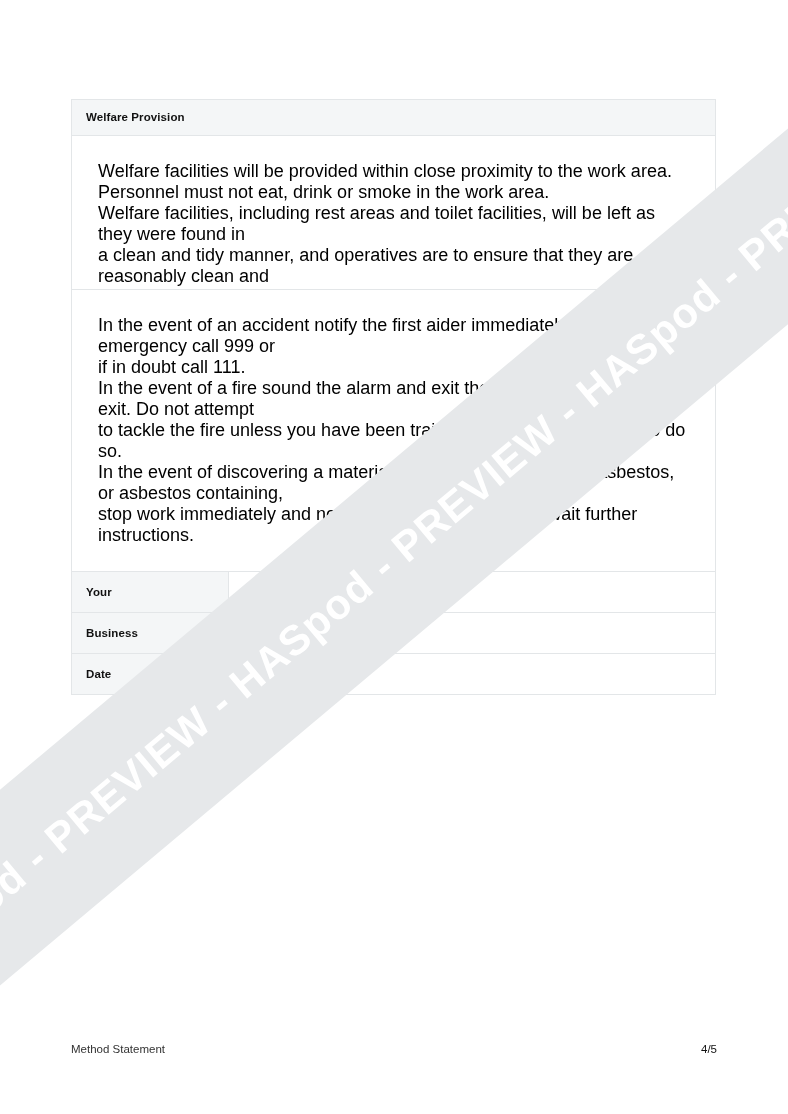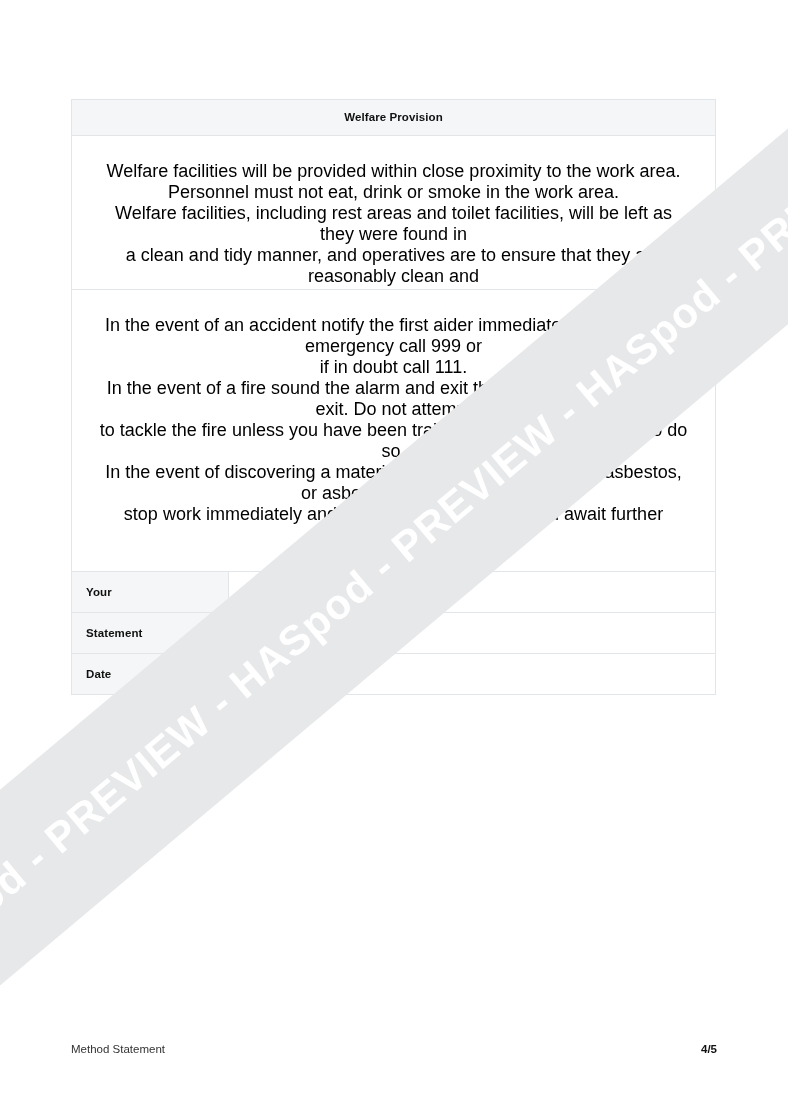--- a/index.html
+++ b/index.html
@@ -41,21 +41,20 @@
   }
 
   
   .section {
     position: absolute;
     left: 71px;
     width: 645px;
     border: 1px solid #e3e6e8;
     box-sizing: border-box;
     background: #ffffff;
-    text-align: center;
   }
   .section-header {
     background: #f4f6f7;
     border-bottom: 1px solid #e3e6e8;
     padding: 11px 14px 12px 14px;
     font-size: 11.5px;
     font-weight: bold;
     letter-spacing: 0.1px;
     color: #111111;
   }
@@ -117,21 +116,21 @@
     left: 71px;
     top: 1043px;
     width: 646px;
     display: flex;
     justify-content: space-between;
     align-items: baseline;
     font-size: 11.5px;
     color: #333333;
   }
   .footer-page {
-    font-weight: bold;
+    font-weight: normal;
     color: #111111;
   }
 
   
   .watermark {
     position: absolute;
     left: 50%;
     top: 50%;
     width: 1500px;
     height: 150px;
@@ -181,21 +180,21 @@
   </div>
 
 
   <table class="completed-table">
     <tbody>
       <tr>
         <td class="label-cell">Your</td>
         <td class="value-cell"></td>
       </tr>
       <tr>
-        <td class="label-cell">Statement</td>
+        <td class="label-cell">Business</td>
         <td class="value-cell"></td>
       </tr>
       <tr>
         <td class="label-cell">Date</td>
         <td class="value-cell"></td>
       </tr>
     </tbody>
   </table>
 
   <div class="doc-footer">

